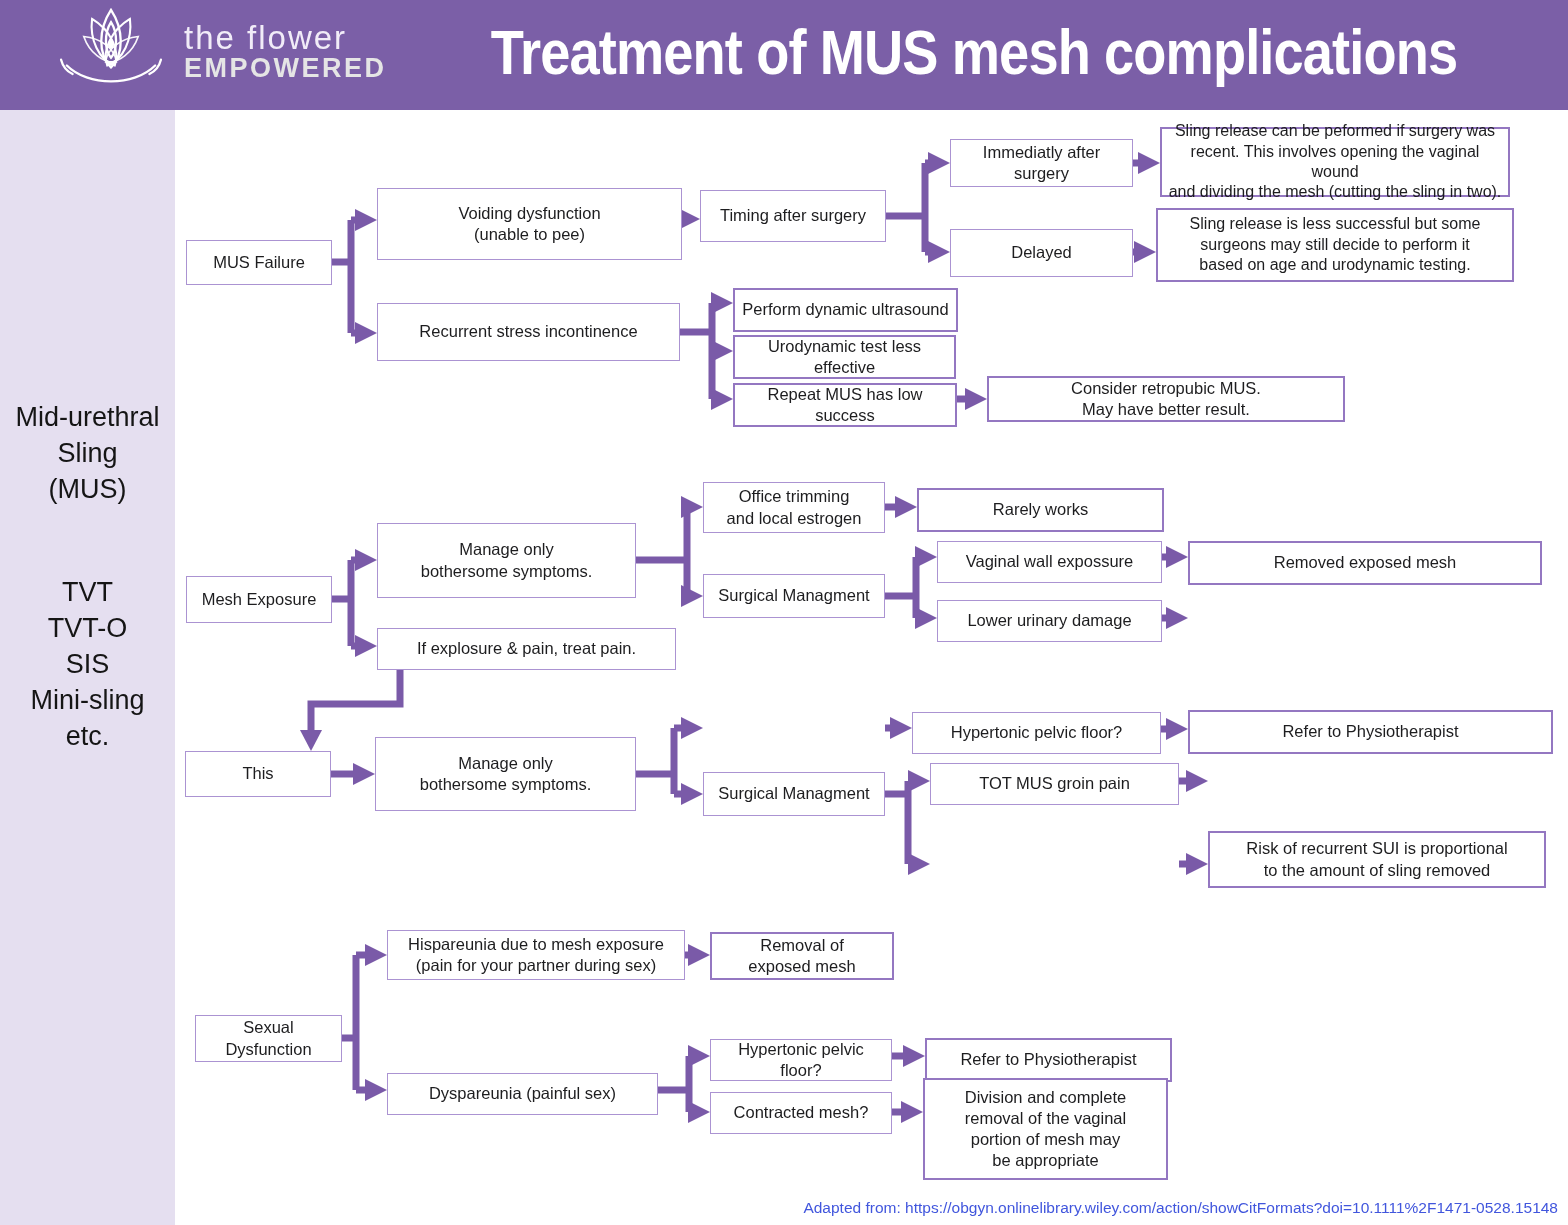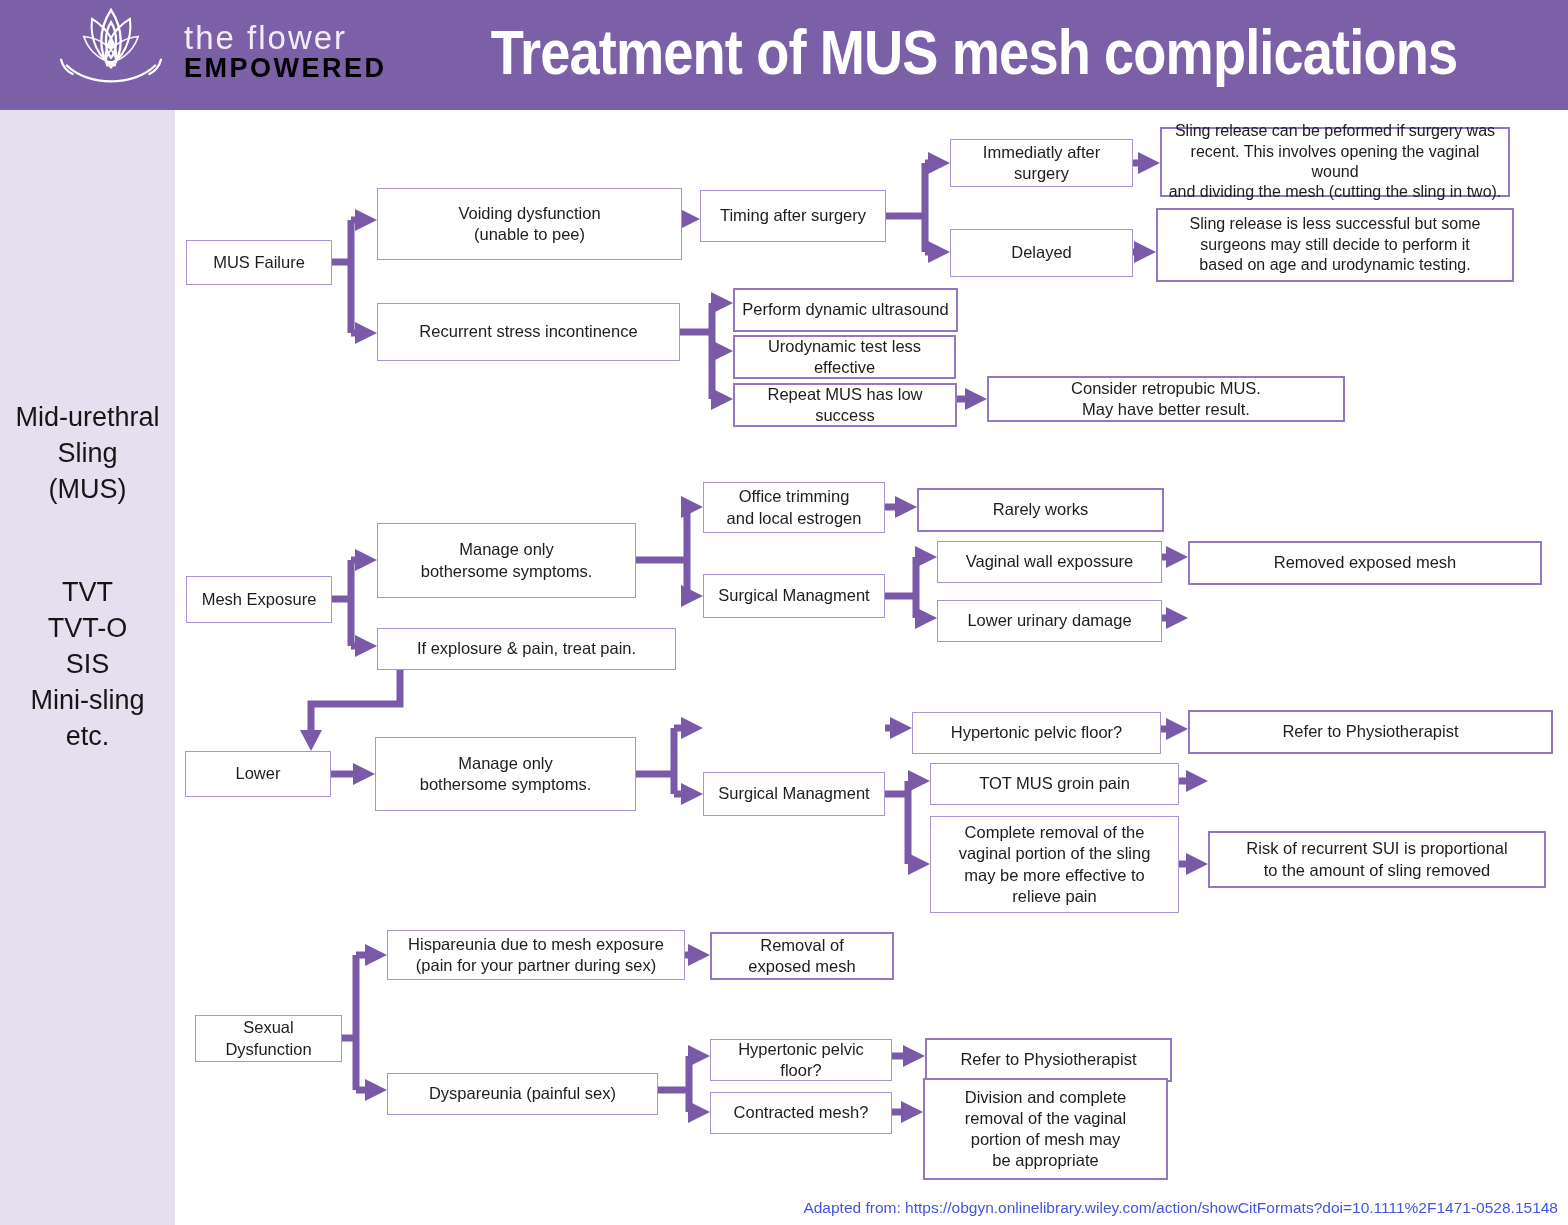--- a/index.html
+++ b/index.html
@@ -4,21 +4,21 @@
 <style>
   html,body{margin:0;padding:0;background:#fff;}
   .page{position:relative;width:1568px;height:1225px;background:#ffffff;overflow:hidden;
         font-family:"Liberation Sans",sans-serif;}
   
   .header{position:absolute;left:0;top:0;width:1568px;height:110px;background:#7b5fa7;}
   .logo{position:absolute;left:52px;top:4px;display:flex;align-items:center;gap:14px;color:#fff;}
   .logo svg{display:block;}
   .logo-text{display:flex;flex-direction:column;line-height:1.02;}
   .logo-line1{font-size:33px;font-weight:400;letter-spacing:2px;color:#f1ecf8;}
-  .logo-line2{font-size:27px;font-weight:700;letter-spacing:2.5px;color:#000000;}
+  .logo-line2{font-size:27px;font-weight:700;letter-spacing:2.5px;color:#e5e5e5;}
   .title{position:absolute;left:974px;top:50%;transform:translate(-50%,-54%) scaleX(0.86);
          margin:0;white-space:nowrap;color:#fff;font-size:63px;font-weight:700;letter-spacing:-1px;}
   
   .sidebar{position:absolute;left:0;top:110px;width:175px;height:1115px;background:#e5dff0;}
   .side-label{position:absolute;left:0;width:175px;text-align:center;color:#151515;
               font-size:27px;line-height:1.33;white-space:pre-line;}
   .side-label.first{top:290px;}
   .side-label.second{top:465px;text-align:center;}
   
   .flow{position:absolute;inset:0;}
@@ -169,31 +169,27 @@
 bothersome symptoms.</div>
     <div class="node" style="left:377px;top:628px;width:299px;height:37px">If explosure &amp; pain, treat pain.</div>
     <div class="node" style="left:703px;top:482px;width:182px;height:51px">Office trimming
 and local estrogen</div>
     <div class="node strong" style="left:917px;top:488px;width:247px;height:36px">Rarely works</div>
     <div class="node" style="left:703px;top:574px;width:182px;height:44px">Surgical Managment</div>
     <div class="node" style="left:937px;top:541px;width:225px;height:32px">Vaginal wall expossure</div>
     <div class="node strong" style="left:1188px;top:541px;width:354px;height:32px">Removed exposed mesh</div>
     <div class="node" style="left:937px;top:600px;width:225px;height:36px">Lower urinary damage</div>
 
-    <div class="node" style="left:185px;top:751px;width:146px;height:46px">Lower</div>
+    <div class="node" style="left:185px;top:751px;width:146px;height:46px">This</div>
     <div class="node" style="left:375px;top:737px;width:261px;height:74px">Manage only
 bothersome symptoms.</div>
     <div class="node" style="left:912px;top:712px;width:249px;height:34px">Hypertonic pelvic floor?</div>
     <div class="node strong" style="left:1188px;top:710px;width:365px;height:34px">Refer to Physiotherapist</div>
     <div class="node" style="left:703px;top:772px;width:182px;height:44px">Surgical Managment</div>
     <div class="node" style="left:930px;top:763px;width:249px;height:36px">TOT MUS groin pain</div>
-    <div class="node" style="left:930px;top:816px;width:249px;height:97px">Complete removal of the
-vaginal portion of the sling
-may be more effective to
-relieve pain</div>
     <div class="node strong" style="left:1208px;top:831px;width:338px;height:57px">Risk of recurrent SUI is proportional
 to the amount of sling removed</div>
 
     <div class="node" style="left:195px;top:1015px;width:147px;height:47px">Sexual Dysfunction</div>
     <div class="node" style="left:387px;top:930px;width:298px;height:50px">Hispareunia due to mesh exposure
 (pain for your partner during sex)</div>
     <div class="node strong" style="left:710px;top:932px;width:184px;height:48px">Removal of
 exposed mesh</div>
     <div class="node" style="left:387px;top:1073px;width:271px;height:34px">Dyspareunia (painful sex)</div>
     <div class="node" style="left:710px;top:1039px;width:182px;height:34px">Hypertonic pelvic floor?</div>

